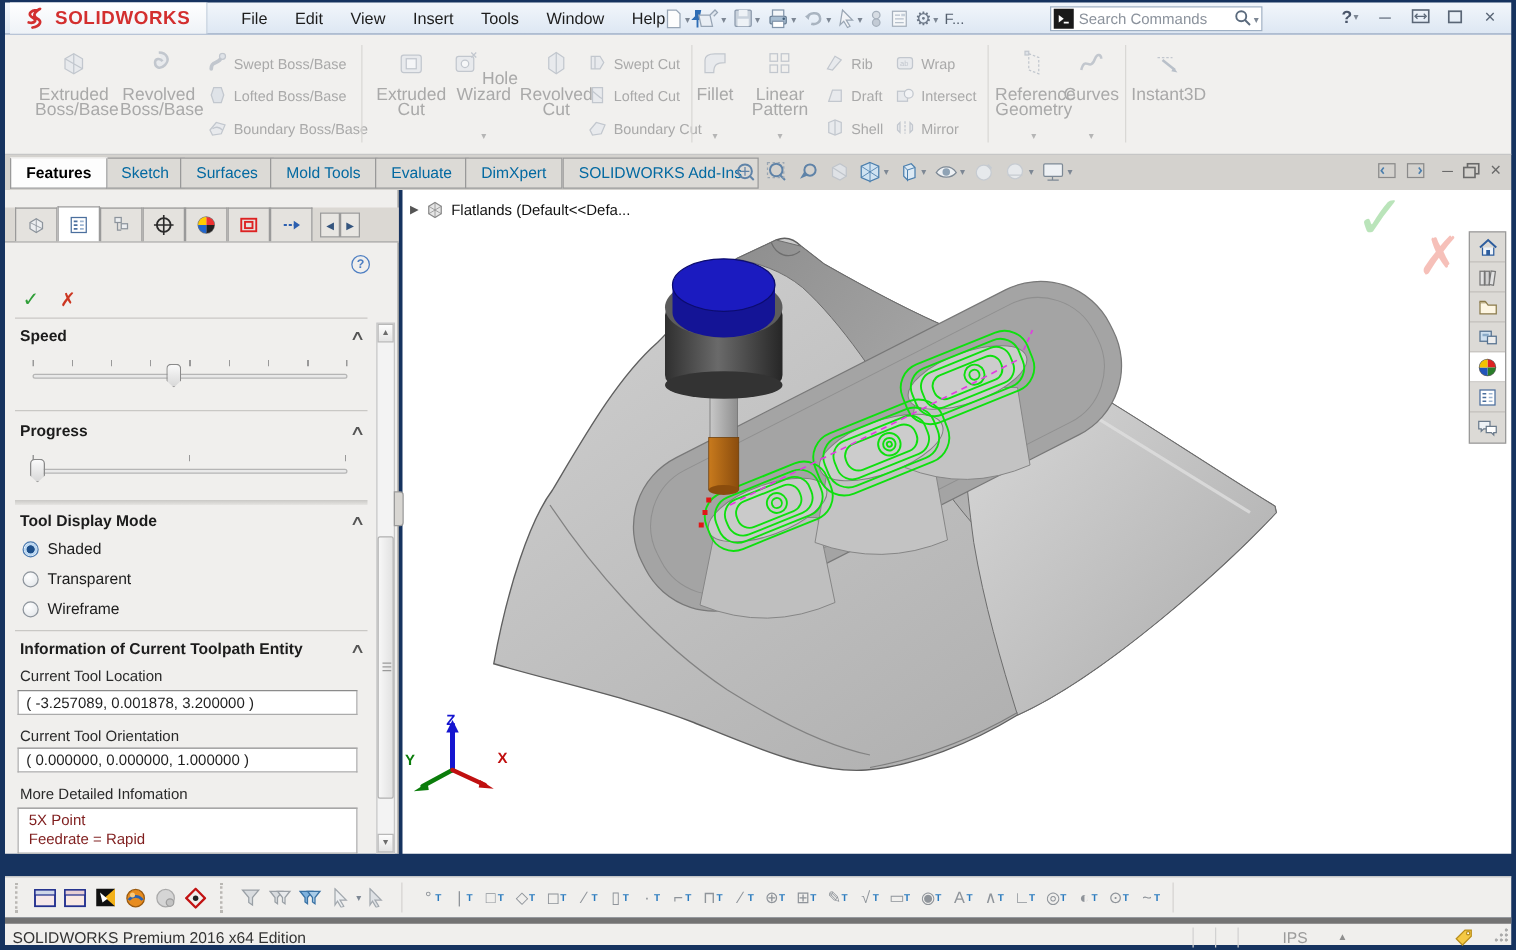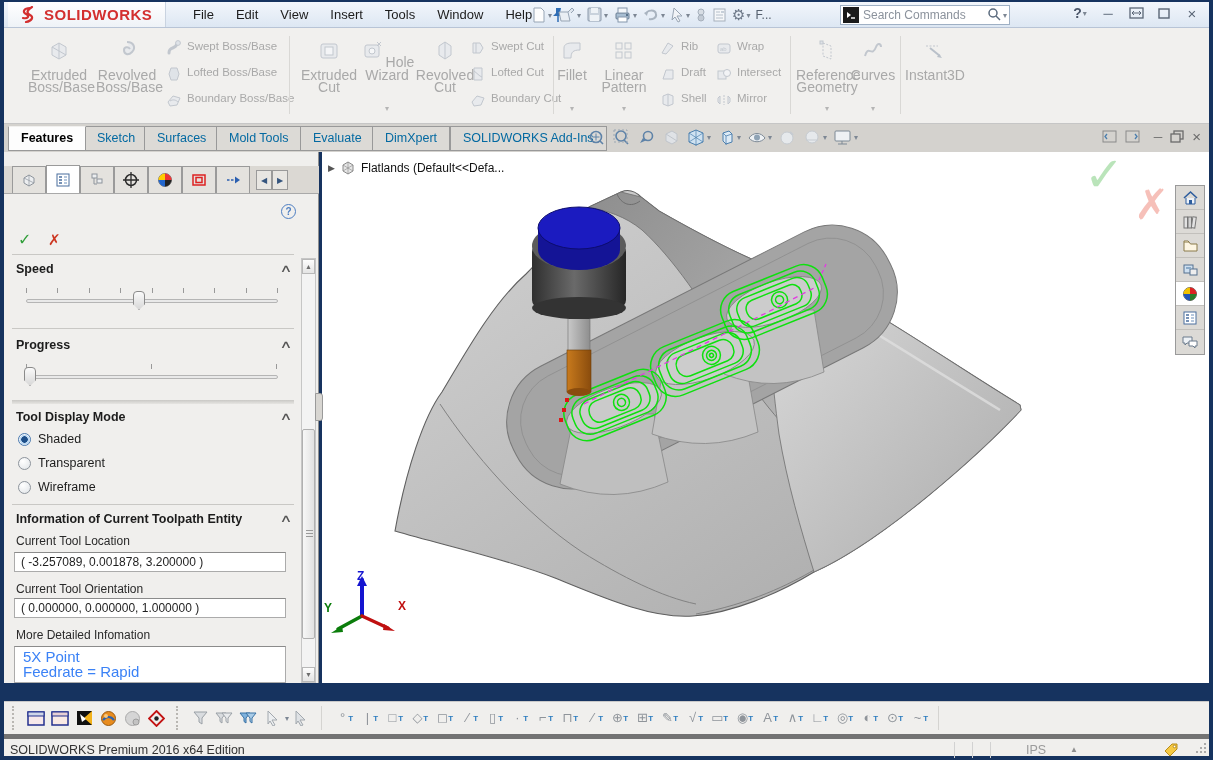--- a/index.html
+++ b/index.html
@@ -20,21 +20,21 @@
 .sw-badge{width:16px;height:16px;background:#1a1a1a;margin:0 4px 0 2px;display:flex;align-items:center;justify-content:center}
 .search-ph{color:#8b929c;font-size:12px;flex:1}
 .search-mag{display:flex;align-items:center;margin-right:2px}
 .title-ctrls{position:absolute;right:6px;top:2px;display:flex;gap:6px;align-items:center}
 .tbtn{width:22px;height:18px;display:flex;align-items:center;justify-content:center;color:#5a6676;font-size:13px}
 
 .ribbon{position:absolute;left:4px;top:28px;width:1205px;height:96px;background:#f1f0ee;border-bottom:1px solid #c6c6c6}
 .rsep{position:absolute;top:8px;height:78px;width:1px;background:#d9d8d5}
 .bigbtn{position:absolute;top:6px;width:62px;text-align:center;color:#a9a9a9;font-size:14px;line-height:12.5px}
 .bigbtn svg{margin:4px auto 3px}
-.smallbtn{position:absolute;display:flex;align-items:flex-start;gap:5px;color:#a9a9a9;font-size:11.5px;height:18px}
+.smallbtn{position:absolute;display:flex;align-items:flex-end;gap:5px;color:#a9a9a9;font-size:11.5px;height:18px}
 .rdd{position:absolute;font-size:8px;color:#b5b5b5;text-align:center;width:62px}
 
 .tabband{position:absolute;left:4px;top:124px;width:1205px;height:28px;background:#d4d2ce}
 .ctab{position:absolute;top:2px;height:25px;padding:4px 12px;font-size:12.5px;background:#dcdad6;border:1px solid #999;color:#0369a1;white-space:nowrap}
 .ctab.active{background:#fdfdfd;border-top-color:#f1f0ee;font-weight:bold;color:#000;z-index:2}
 .hud{position:absolute;left:582px;top:3px;display:flex;align-items:center;gap:4px}
 .hudbtn{display:flex;align-items:center;height:21px;padding:0 1px}
 .docctrls{position:absolute;right:8px;top:4px;display:flex;gap:8px;align-items:center;color:#6a6a6a}
 
 .panel{position:absolute;left:4px;top:152px;width:315px;height:531px;background:#f0efed;border-right:1px solid #8f8f8f}
@@ -50,21 +50,21 @@
 .sechdr{position:absolute;left:12px;font-weight:bold;font-size:12.5px;color:#1c1c1c}
 .chev{position:absolute;right:28px;color:#555;font-size:11px;transform:scaleX(1.6)}
 .ticks{position:absolute;left:22px;width:252px;height:5px}
 .strack{position:absolute;left:22px;width:252px;height:4px;background:#e9e9e9;border:1px solid #b5b5b5;border-radius:2px}
 .sthumb{position:absolute;width:12px;height:19px;background:linear-gradient(#fafafa,#d8d8d8);border:1px solid #8a8a8a;border-radius:4px 4px 2px 2px;clip-path:polygon(0 0,100% 0,100% 70%,50% 100%,0 70%)}
 .radio{position:absolute;left:14px;display:flex;align-items:center;gap:7px;font-size:12.5px;color:#1c1c1c}
 .rdot{width:13px;height:13px;border-radius:50%;border:1px solid #8d949c;background:radial-gradient(circle at 35% 30%,#fff,#dfe3e7)}
 .rdot.sel{border-color:#4a7ab0;background:radial-gradient(circle,#1d4f8a 0 3px,#bcd8f2 3.5px 5px,#eef4fa 5px)}
 .plabel{position:absolute;left:12px;font-size:12px;color:#2a2a2a}
 .pfield{position:absolute;left:10px;width:272px;height:20px;background:#fff;border:1px solid #ababab;border-top-color:#8b8b8b;font-size:12px;color:#1e1e1e;padding:2px 6px;white-space:nowrap;overflow:hidden}
-.pbox{position:absolute;left:10px;width:272px;background:#fff;border:1px solid #ababab;border-top-color:#8b8b8b;font-size:15px;color:#3b82f6;padding:2px 8px;white-space:pre-line;line-height:15px}
+.pbox{position:absolute;left:10px;width:272px;background:#fff;border:1px solid #ababab;border-top-color:#8b8b8b;font-size:12px;color:#7f1d1d;padding:2px 8px;white-space:pre-line;line-height:15px}
 .vscroll{position:absolute;right:2px;top:106px;width:15px;height:425px;background:#f3f3f3;border:1px solid #c6c6c6}
 .varrow{position:absolute;left:0;width:13px;height:15px;background:linear-gradient(#fdfdfd,#e4e4e4);border:1px solid #b8b8b8;color:#6c6c6c;font-size:7px;display:flex;align-items:center;justify-content:center}
 .vthumb{position:absolute;left:0;top:170px;width:13px;height:210px;background:linear-gradient(90deg,#f7f7f7,#e2e2e2);border:1px solid #b0b0b0;border-radius:2px}
 .vgrip{position:absolute;left:3px;top:100px;width:7px;height:1px;background:#9a9a9a;box-shadow:0 3px #9a9a9a,0 6px #9a9a9a}
 .splitgrip{position:absolute;left:315px;top:393px;width:8px;height:28px;background:#d8d6d2;border:1px solid #9a9a9a;border-radius:0 3px 3px 0;z-index:5}
 
 .viewport{position:absolute;left:322px;top:152px;width:887px;height:531px;background:#ffffff;overflow:hidden}
 .treeitem{position:absolute;left:6px;top:8px;display:flex;align-items:center;gap:5px;font-size:12px;color:#111}
 .tarrow{color:#555;font-size:9px}
 .wm-check{position:absolute;left:762px;top:-6px;font-size:48px;font-weight:bold;color:rgba(130,205,130,.55)}

